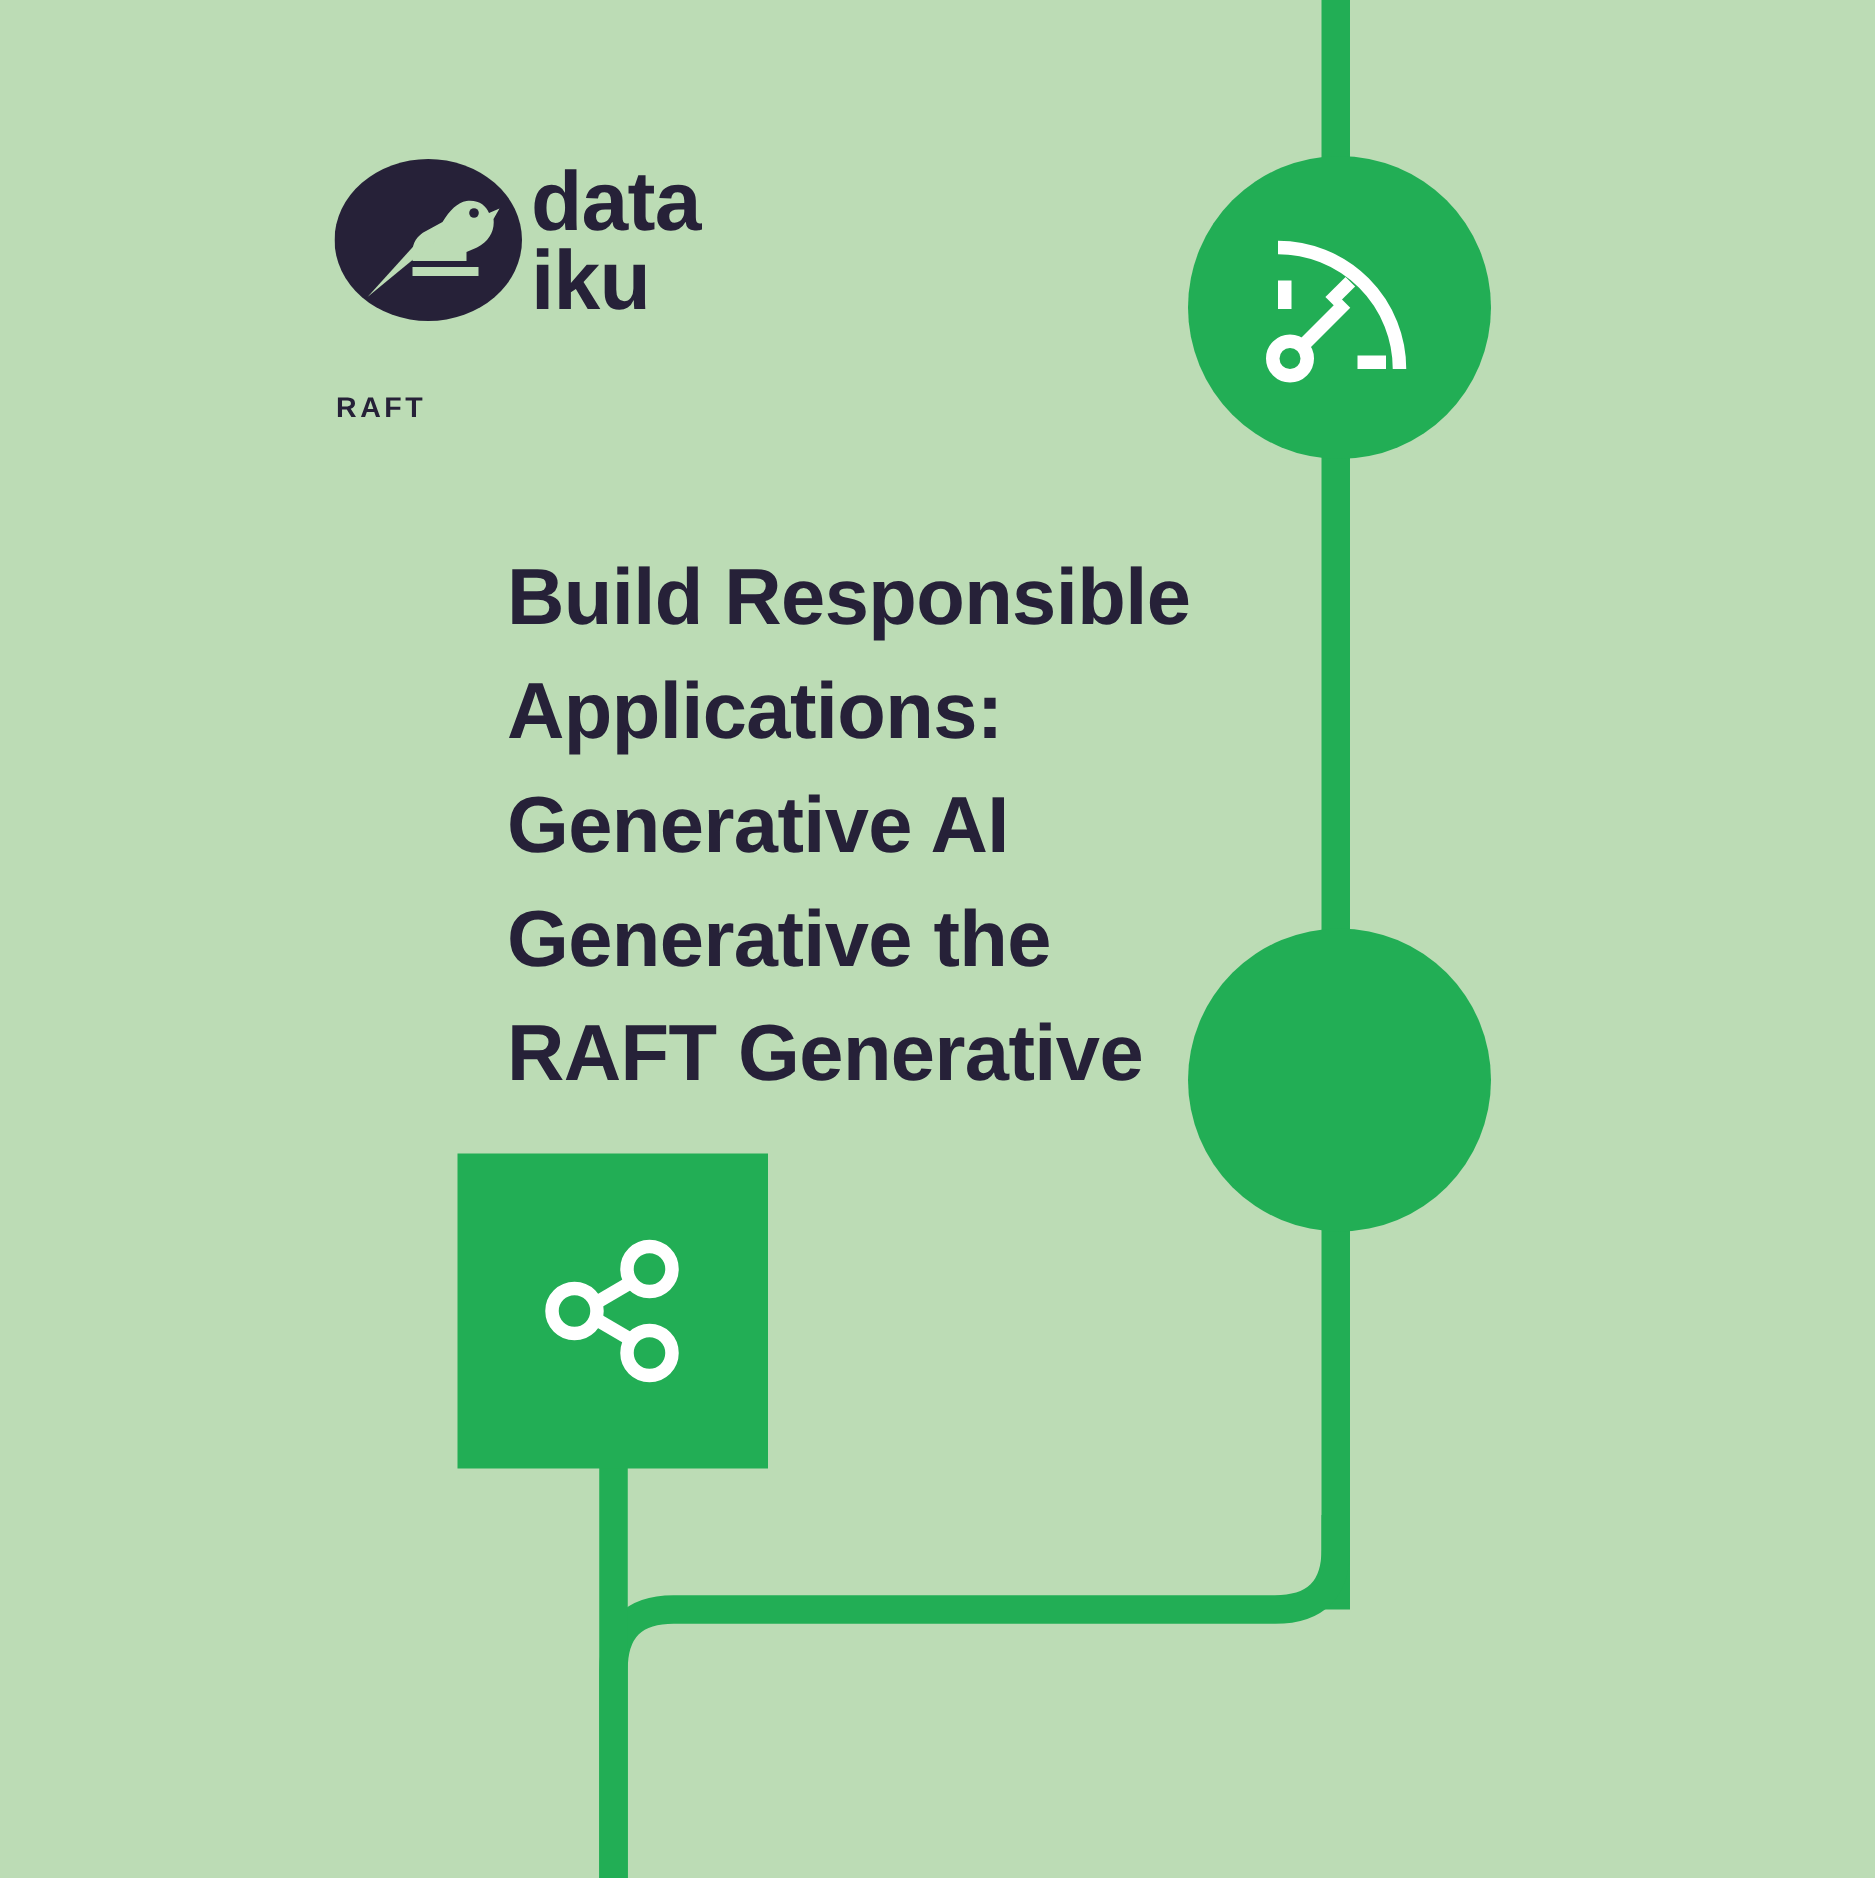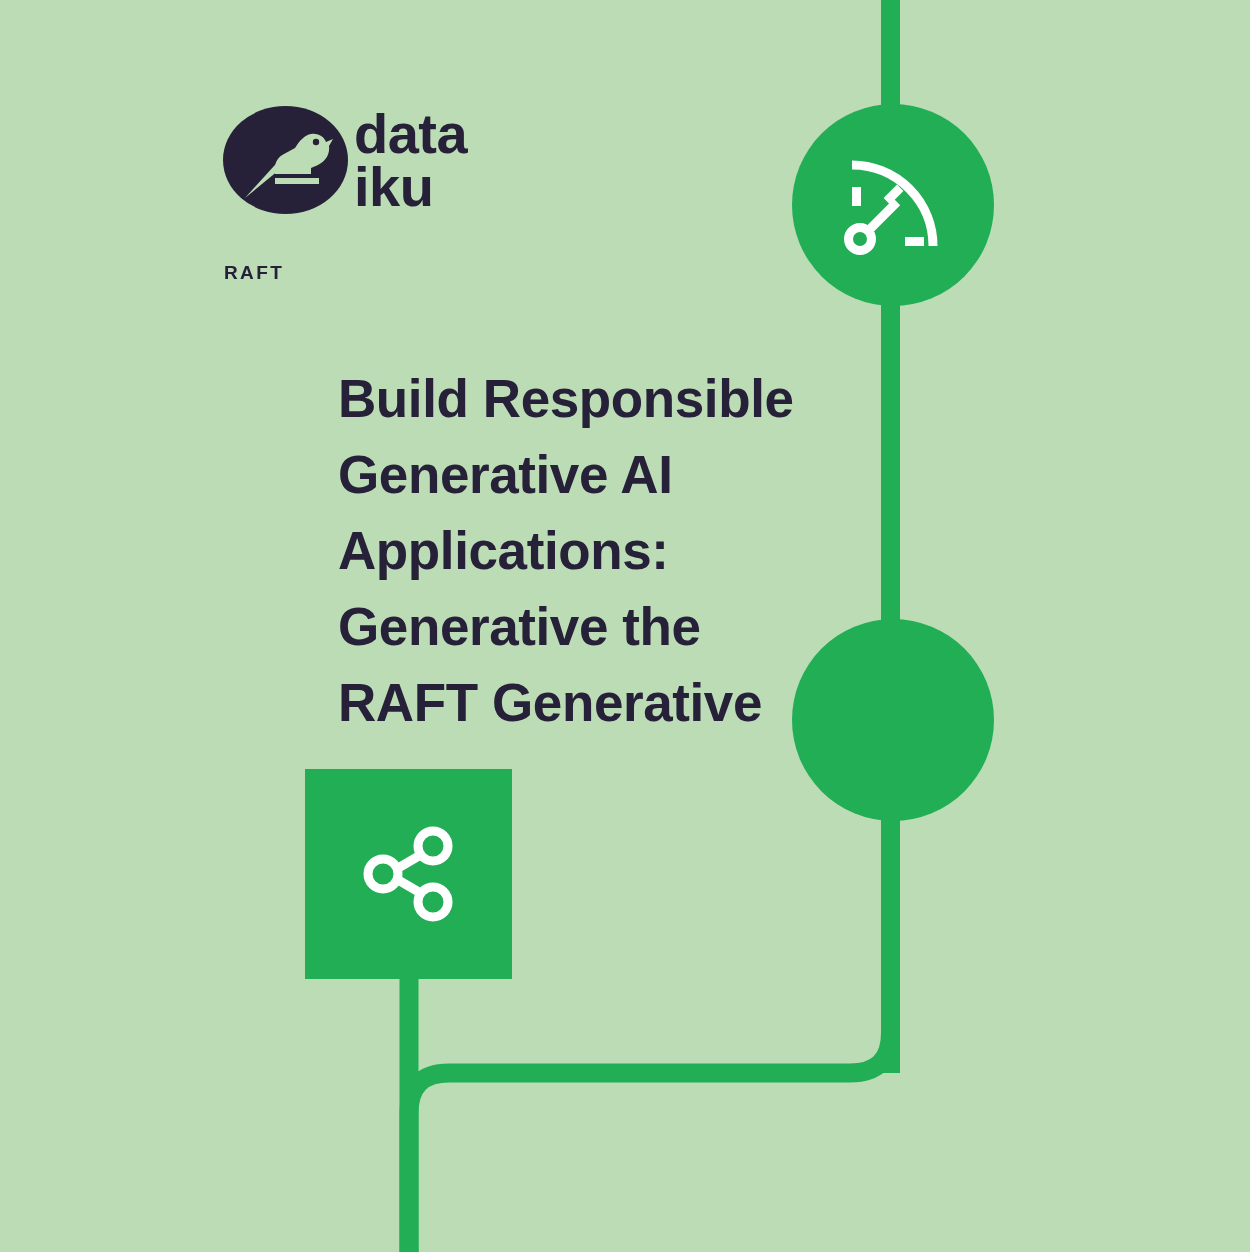--- a/index.html
+++ b/index.html
@@ -179,19 +179,19 @@
     <div id="logo-wordmark">
       <span>data</span>
       <span>iku</span>
     </div>
   </div>
 
   <div id="eyebrow">RAFT</div>
 
   <div id="cover-title">
     <span class="title-line">Build Responsible</span>
+    <span class="title-line">Applications:</span>
     <span class="title-line">Generative AI</span>
-    <span class="title-line">Applications:</span>
     <span class="title-line">Generative the</span>
     <span class="title-line">RAFT Generative</span>
   </div>
 
 </div>
 
 </body></html>

